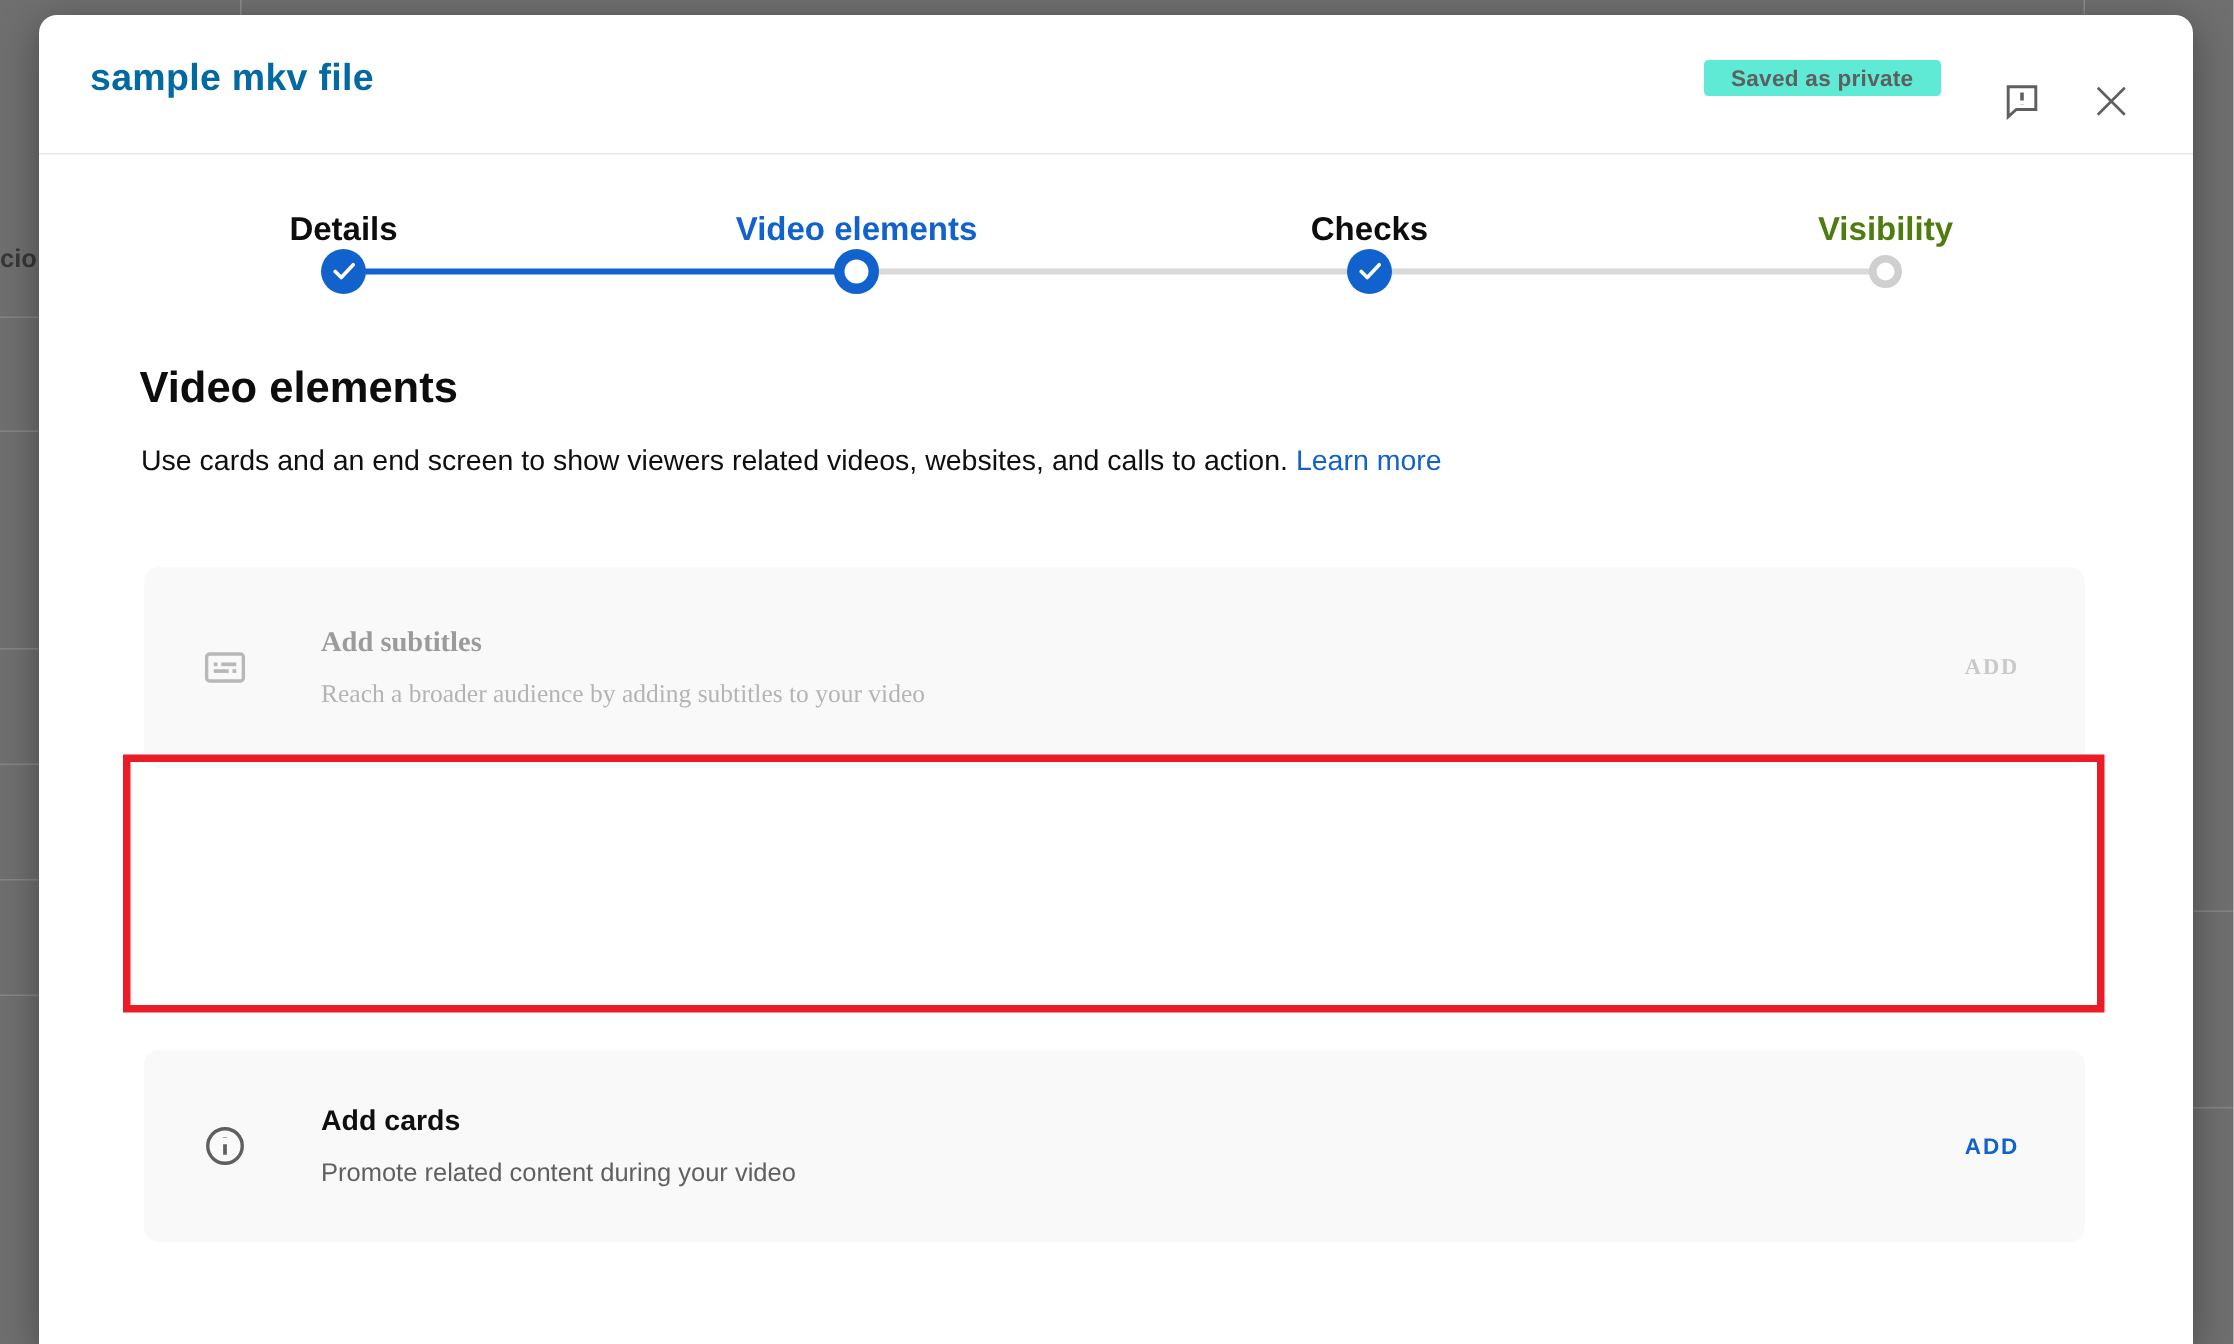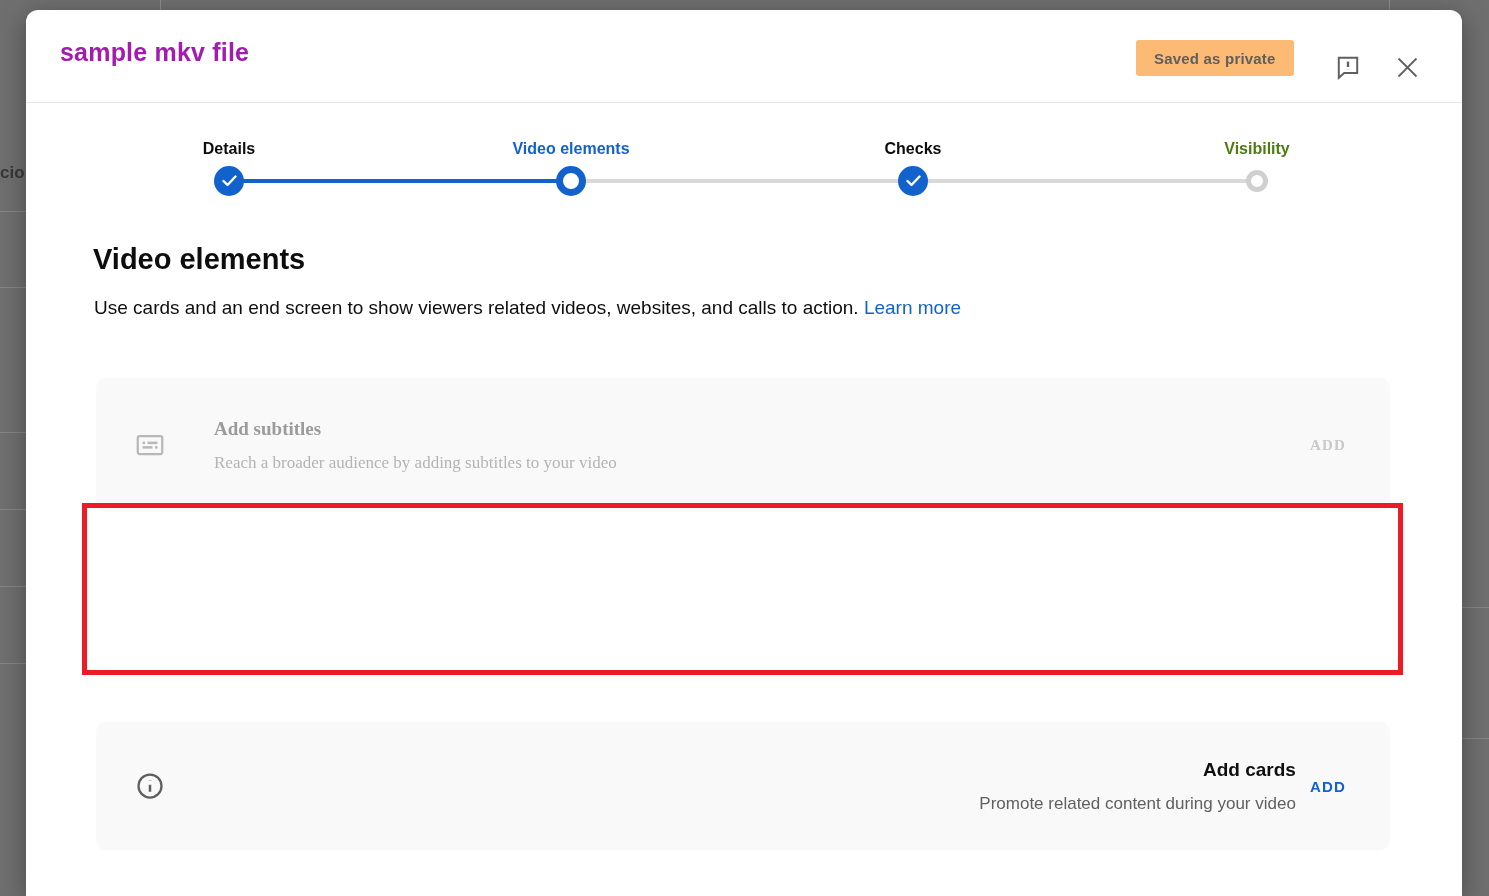--- a/index.html
+++ b/index.html
@@ -16,51 +16,51 @@
   .bg-hline-right{position:absolute;left:1462px;width:27px;height:1px;background:rgba(255,255,255,.16);}
 
   
   .dialog{
     position:absolute;left:26px;top:10px;width:1436px;height:886px;
     background:#ffffff;border-radius:12px 12px 0 0;
     box-shadow:0 6px 26px rgba(0,0,0,.35);
   }
   .dialog-header{position:absolute;left:0;top:0;width:100%;height:93px;
     border-bottom:1px solid #e7e7e7;box-sizing:border-box;}
-  .dialog-title{position:absolute;left:34px;top:28px;font-size:25px;font-weight:bold;color:#a21caf;letter-spacing:.2px;}
-  .status-chip{position:absolute;left:1110px;top:30px;height:36px;box-sizing:border-box;
-    background:#fdba74;border-radius:3px;display:flex;align-items:center;padding:0 18px;
+  .dialog-title{position:absolute;left:34px;top:28px;font-size:25px;font-weight:bold;color:#0369a1;letter-spacing:.2px;}
+  .status-chip{position:absolute;left:1110px;top:30px;height:24px;box-sizing:border-box;
+    background:#5eead4;border-radius:3px;display:flex;align-items:center;padding:0 18px;
     font-size:15px;font-weight:bold;color:#5f5f5f;letter-spacing:.2px;}
   .icon-btn{position:absolute;width:36px;height:36px;display:flex;align-items:center;justify-content:center;cursor:pointer;color:#5f5f5f;}
   .icon-feedback{left:1304px;top:39px;}
   .icon-close{left:1363px;top:39px;}
 
   
-  .step-label{position:absolute;top:130px;transform:translateX(-50%);font-size:16px;font-weight:bold;white-space:nowrap;cursor:pointer;}
+  .step-label{position:absolute;top:130px;transform:translateX(-50%);font-size:22px;font-weight:bold;white-space:nowrap;cursor:pointer;}
   .lbl-dark{color:#0d0d0d;}
   .lbl-blue{color:#1262ce;}
   .lbl-gray{color:#4d7c0f;}
   .track-seg{position:absolute;top:169px;height:4px;}
   .seg-blue{background:#1262ce;}
   .seg-gray{background:#d9d9d9;}
   .step-circle{position:absolute;border-radius:50%;box-sizing:border-box;cursor:pointer;}
   .circle-done{width:30px;height:30px;background:#1262ce;display:flex;align-items:center;justify-content:center;top:156px;}
   .circle-current{width:30px;height:30px;border:7px solid #1262ce;background:#fff;top:156px;}
   .circle-upcoming{width:22px;height:22px;border:5px solid #cfcfcf;background:#fff;top:160px;}
 
   
   .page-heading{position:absolute;left:67px;top:233px;font-size:29px;font-weight:bold;color:#0d0d0d;}
   .page-desc{position:absolute;left:68px;top:287px;font-size:19px;color:#0f0f0f;}
   .link{color:#1262ce;cursor:pointer;}
 
   .row{position:absolute;left:70px;width:1294px;background:#f9f9f9;border-radius:10px;
     display:flex;align-items:center;box-sizing:border-box;padding:0 30px 0 38px;}
   .row-subtitles{top:368px;height:134px;font-family:Liberation Serif, serif;}
   .row-endscreen{top:507px;height:145px;}
-  .row-cards{top:712px;height:128px;text-align:right;}
+  .row-cards{top:690px;height:128px;}
   .row-icon{width:32px;height:32px;flex:none;display:flex;align-items:center;justify-content:center;}
   .row-text{flex:1;margin-left:48px;}
   .row-title{font-size:19px;font-weight:bold;color:#0f0f0f;margin-bottom:13px;}
   .row-desc{font-size:17px;color:#606060;}
   .row-disabled .row-title{color:#9b9b9b;}
   .row-disabled .row-desc{color:#b4b4b4;}
   .action-btn{font-size:15px;font-weight:bold;letter-spacing:1.2px;color:#1262ce;padding:10px 14px;flex:none;cursor:pointer;}
   .action-disabled{color:#c9c9c9;cursor:default;}
   .green-check{flex:none;margin-right:30px;display:flex;align-items:center;}
 

